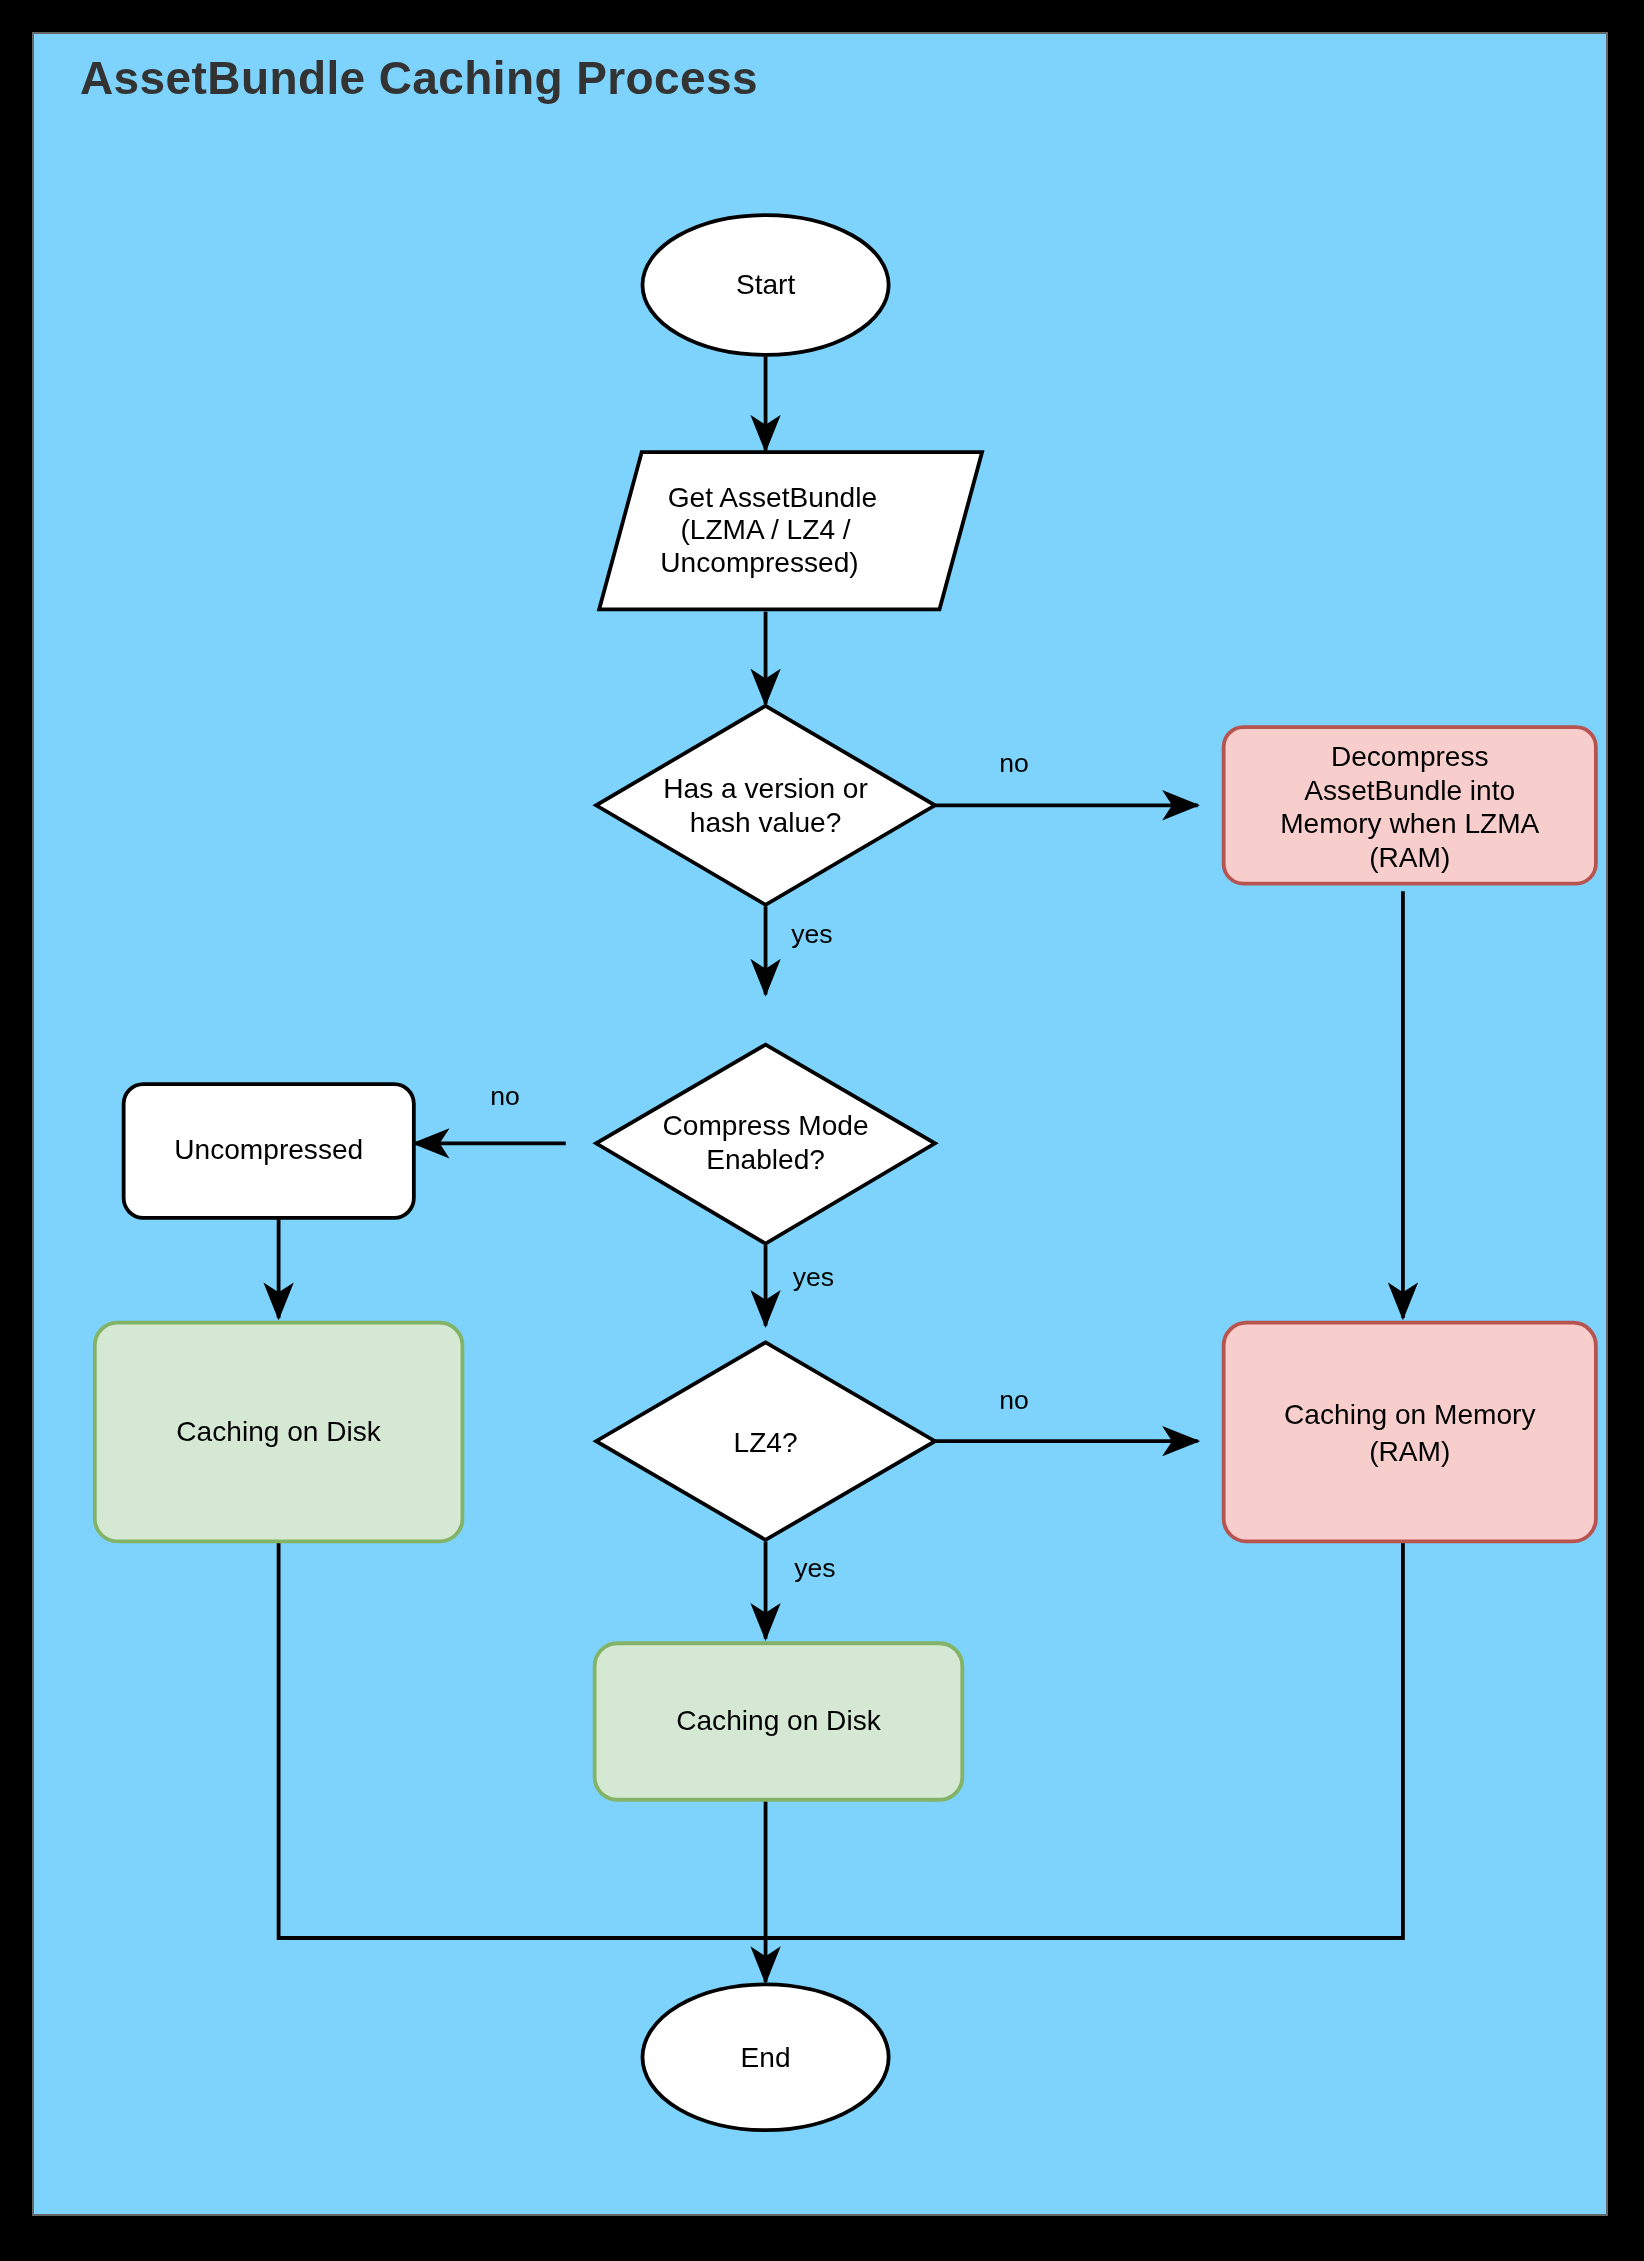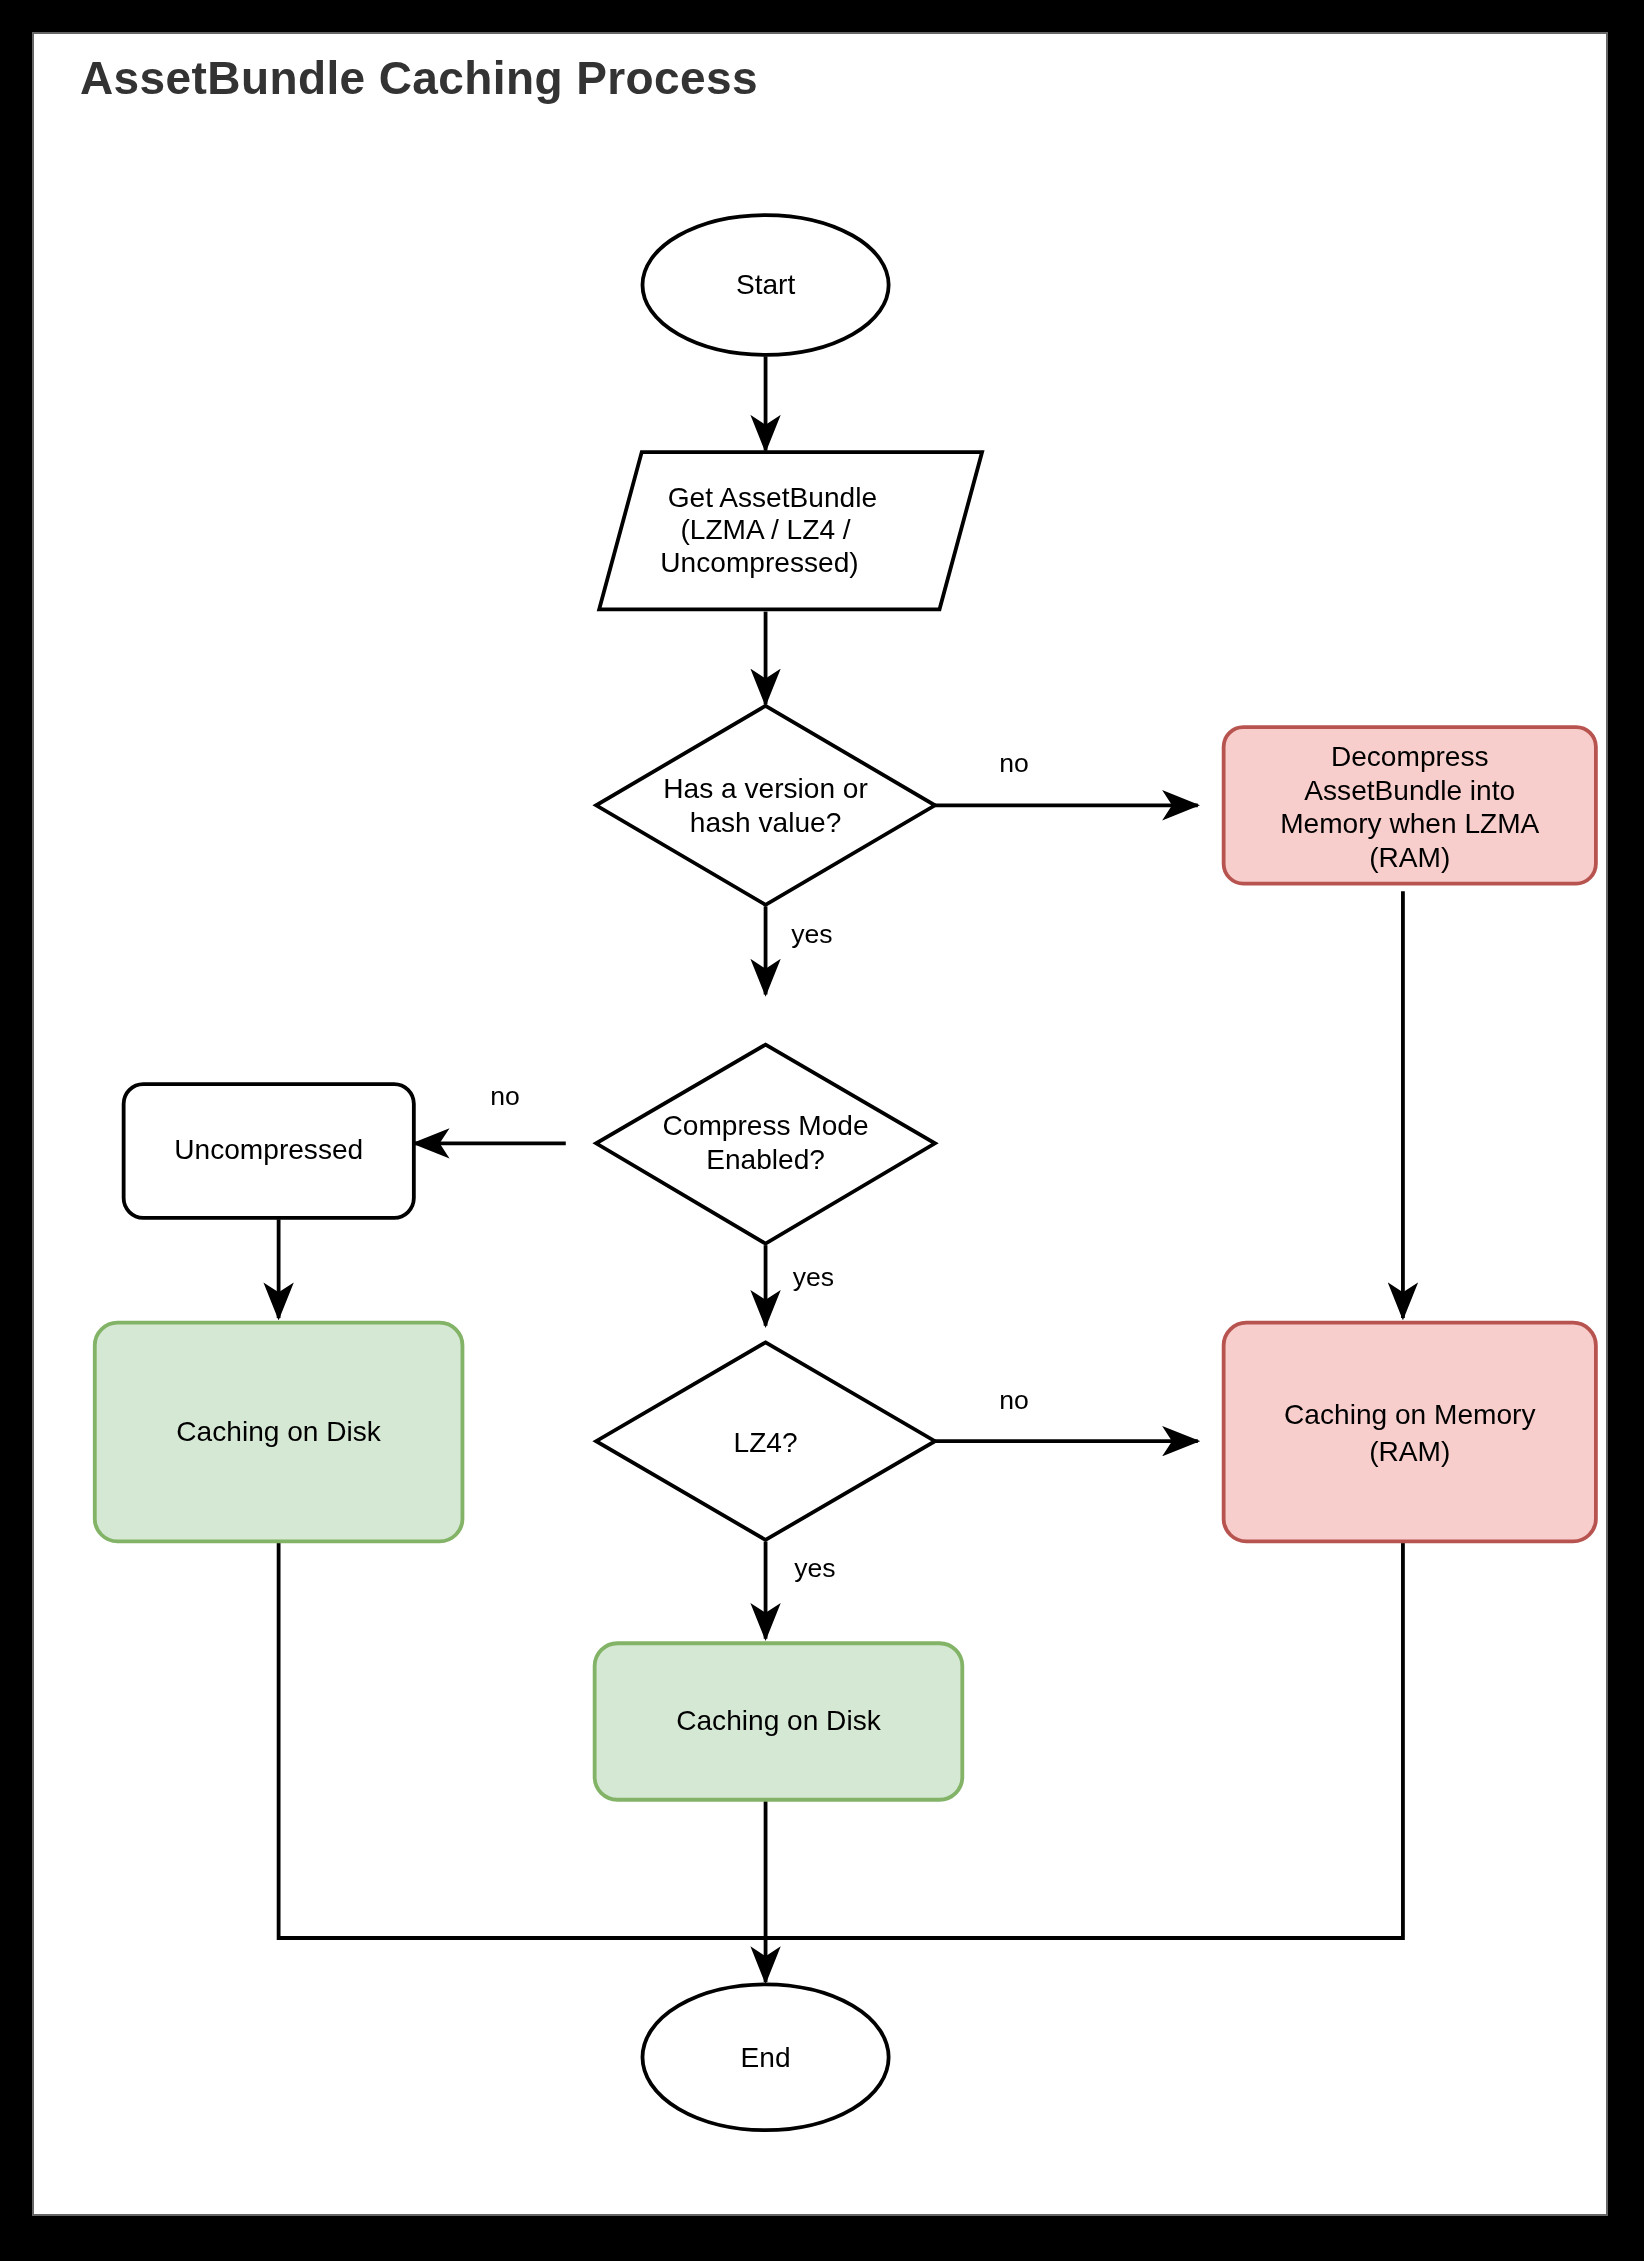--- a/index.html
+++ b/index.html
@@ -19,21 +19,21 @@
     width: 1644px;
     height: 2261px;
     background: #000000;
   }
   #canvas-frame {
     position: absolute;
     left: 32px;
     top: 32px;
     width: 1576px;
     height: 2184px;
-    background: #ffffff;
+    background: #7dd3fc;
     border: 2.3px solid #666666;
     box-sizing: border-box;
     overflow: hidden;
   }
   #diagram-title {
     position: absolute;
     left: 46px;
     top: 16.7px;
     font-size: 46px;
     font-weight: bold;

